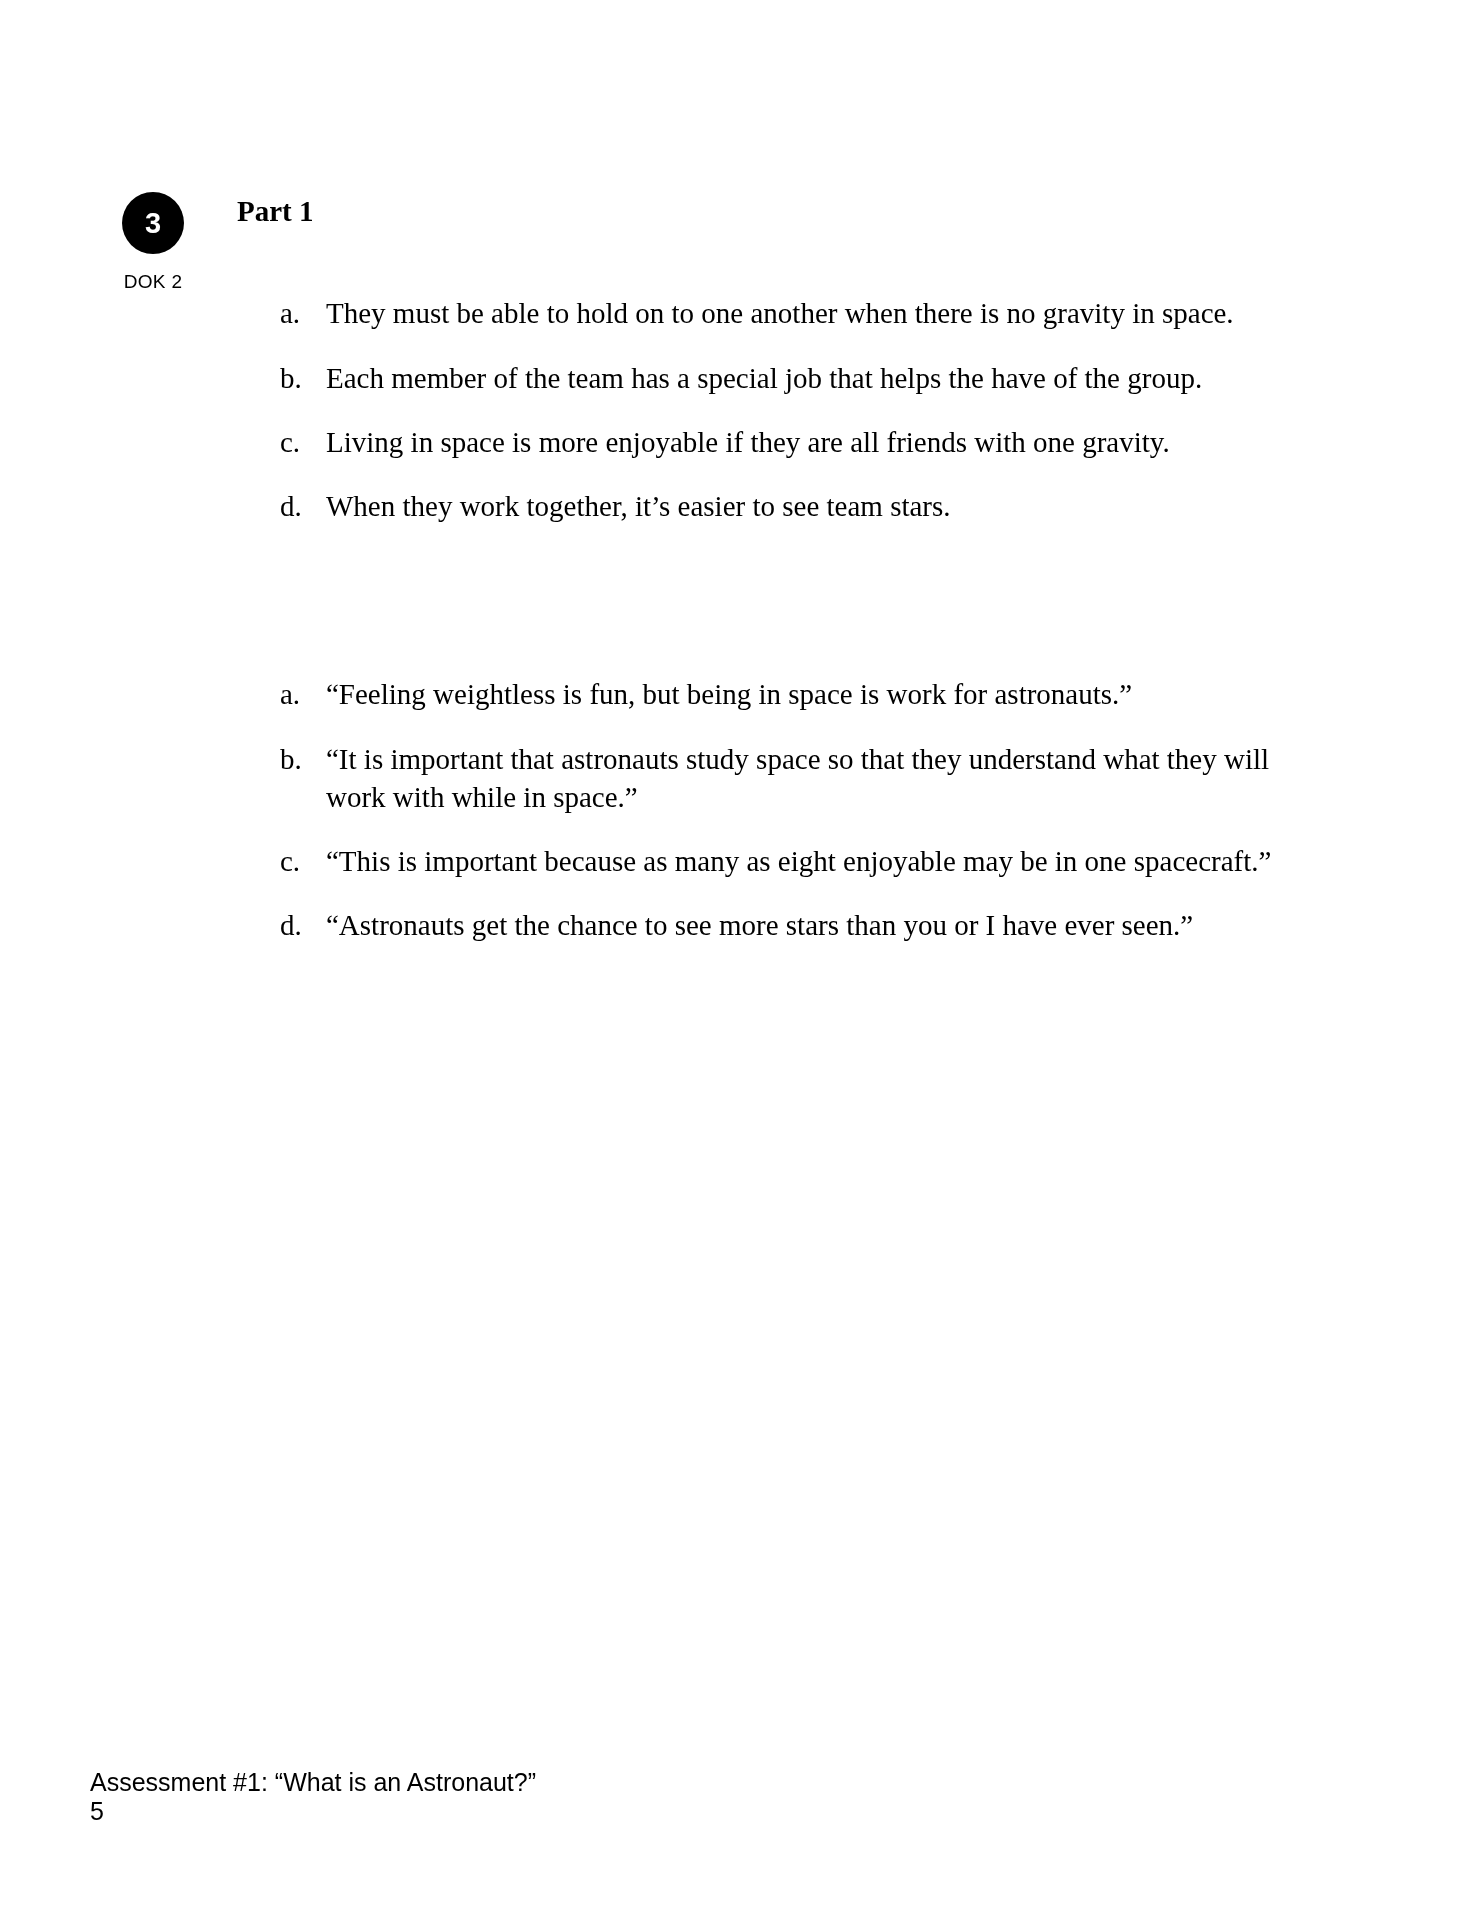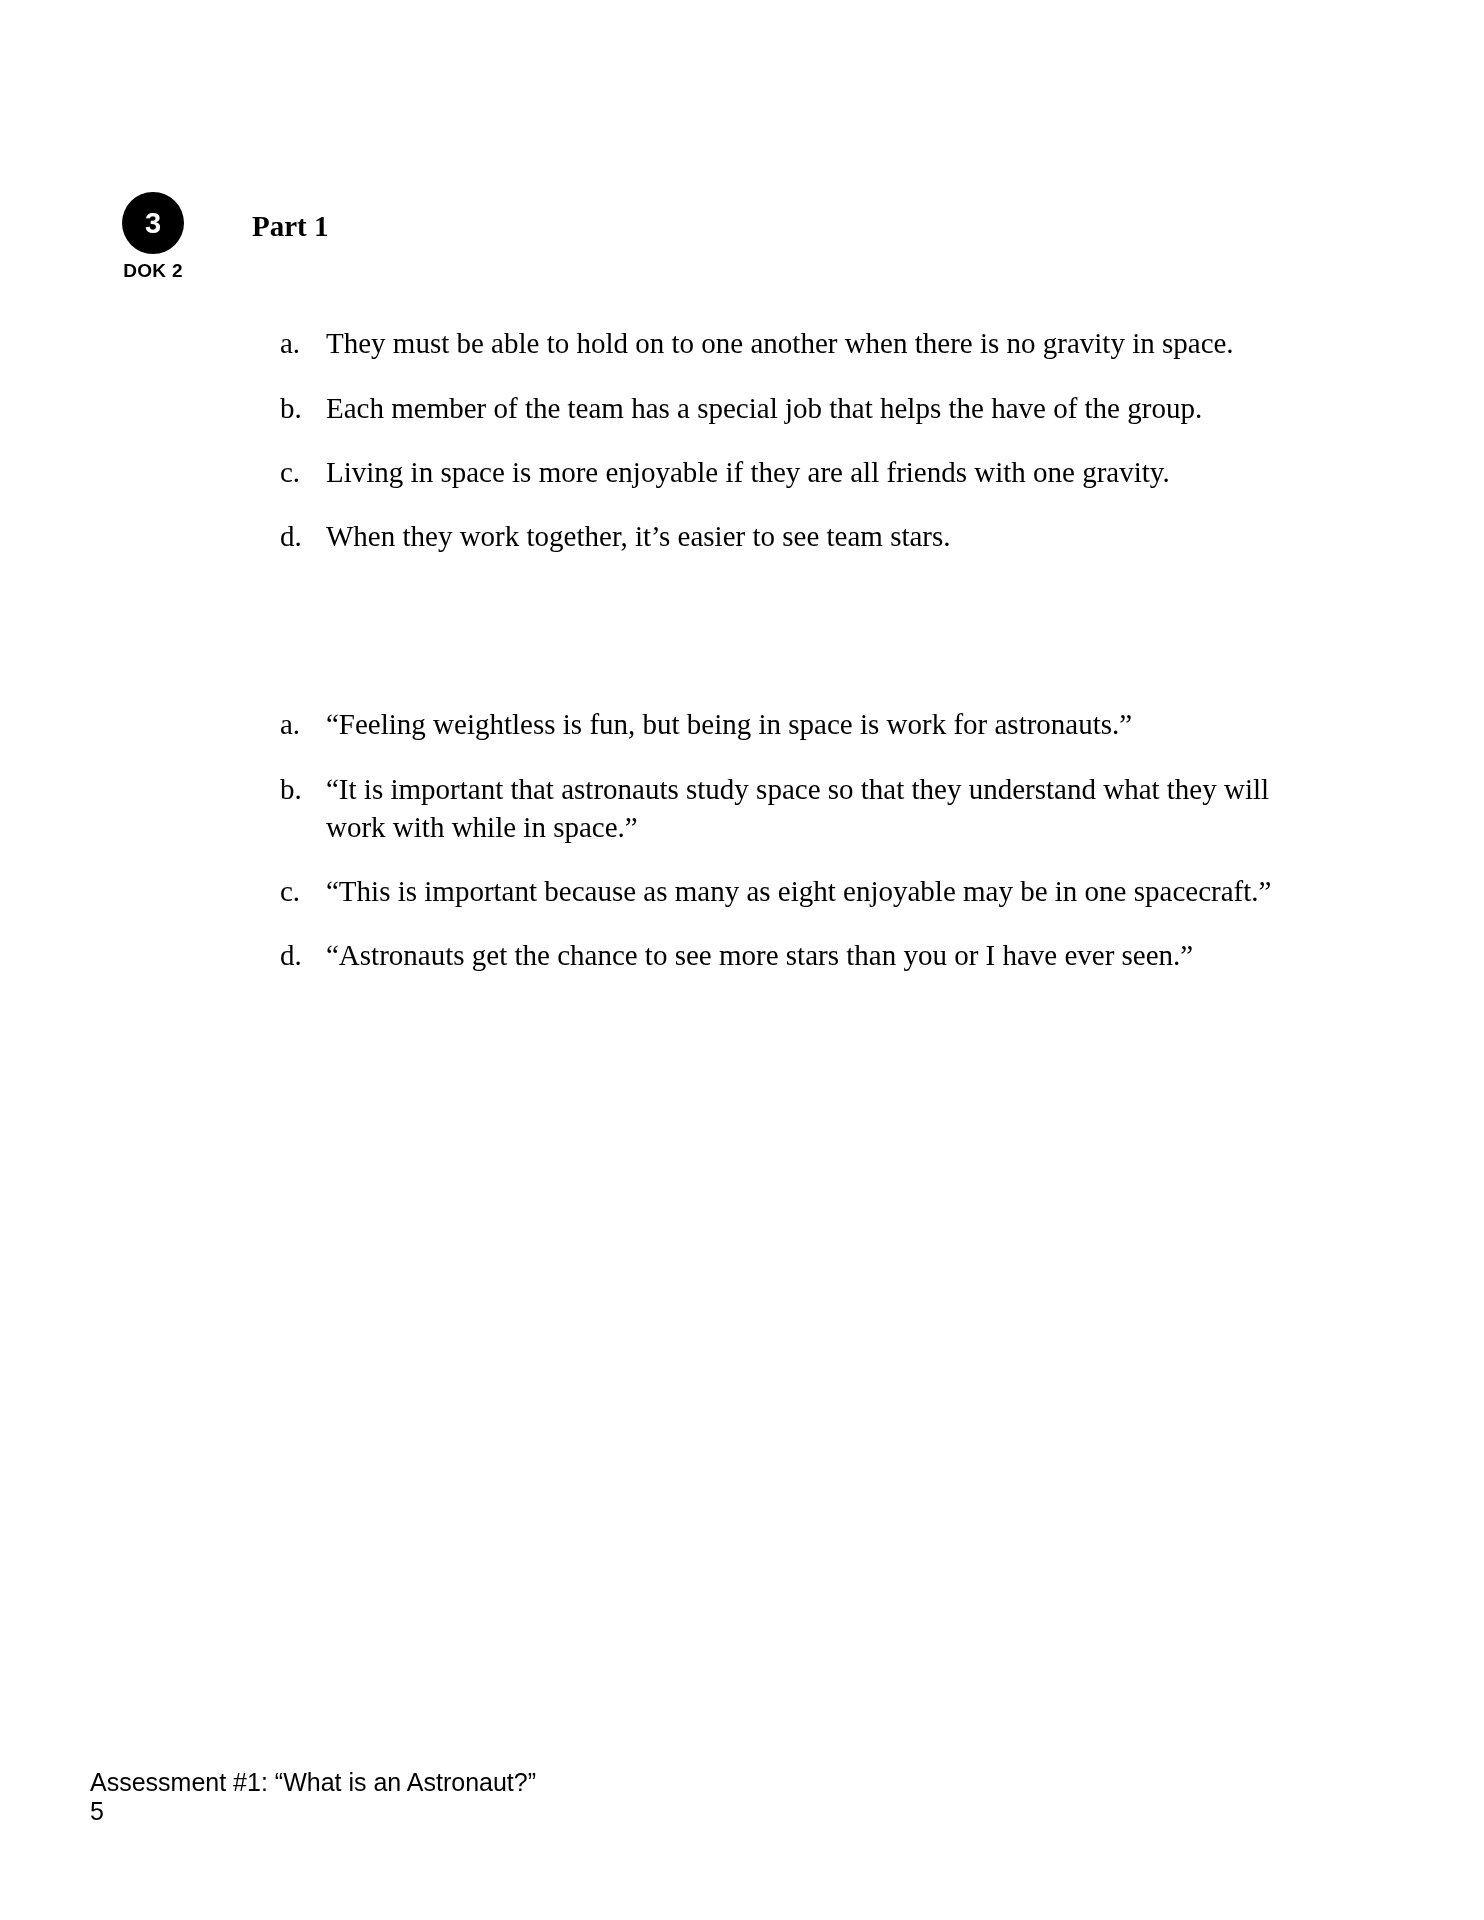--- a/index.html
+++ b/index.html
@@ -37,43 +37,43 @@
     background: #000000;
     color: #ffffff;
     margin: 0 auto;
     font-family: "Liberation Sans", "DejaVu Sans", sans-serif;
     font-weight: bold;
     font-size: 29px;
     line-height: 62px;
     text-align: center;
   }
   .badge-dok {
-    margin-top: 6px;
+    margin-top: 17px;
     font-family: "Liberation Sans", "DejaVu Sans", sans-serif;
-    font-weight: bold;
+    font-weight: normal;
     font-size: 19px;
     letter-spacing: 0.3px;
     color: #000000;
     text-align: center;
   }
 
   
   .content {
     position: absolute;
     left: 236px;
     top: 192px;
     width: 1090px;
   }
 
   .part-heading {
     font-family: "Liberation Serif", "DejaVu Serif", serif;
     font-weight: bold;
     font-size: 29px;
     line-height: 1.25;
-    margin: 16px;
+    margin: 1px;
   }
 
   .stem {
     font-size: 29px;
     line-height: 1.3;
     margin: 0;
   }
 
   .spacer-after-heading { height: 36px; }
   .spacer-after-stem { height: 28px; }

